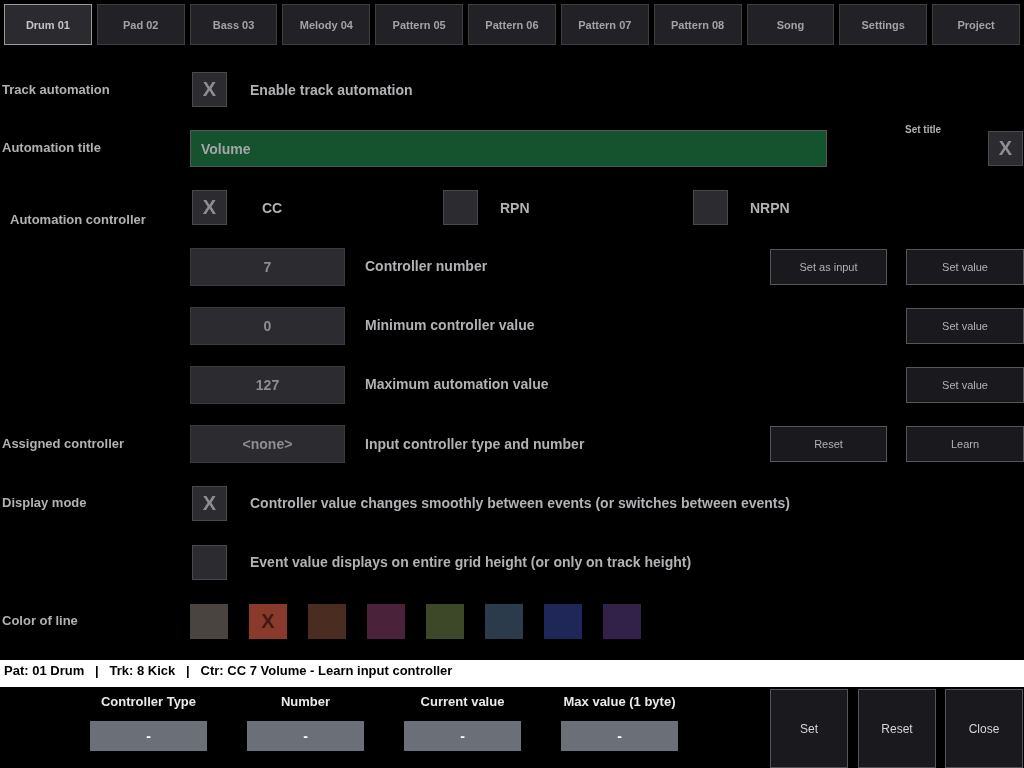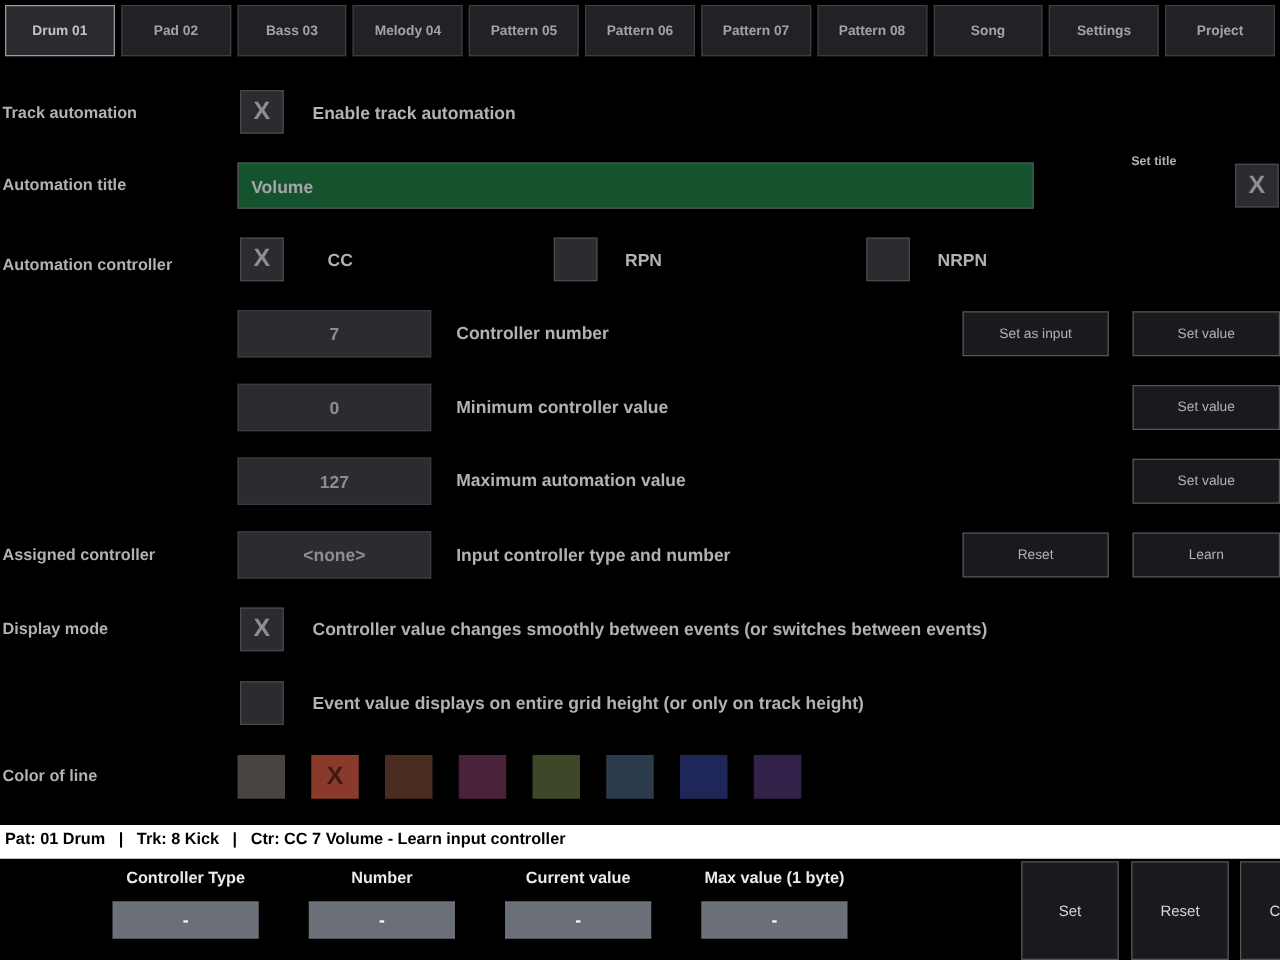--- a/index.html
+++ b/index.html
@@ -45,21 +45,21 @@
   }
   .bottom-col { position:absolute; top:694px; width:117px; text-align:center; }
   .bottom-header { color:#eaeaea; font-size:13px; }
   .bottom-value {
     margin-top:12px; height:30px; background:#6b7078; color:#fff; font-size:14px;
     display:flex; align-items:center; justify-content:center;
   }
   .big-btn {
     position:absolute; top:689px; width:78px; height:79px; background:#1a1a1e;
     border:1px solid #55555a; color:#d6d6da; font-size:12px;
-    display:flex; align-items:center; justify-content:center; cursor:pointer;margin-left:47px;
+    display:flex; align-items:center; justify-content:center; cursor:pointer;
   }
 </style>
 </head>
 <body>
 
 <div id="screen">
 
   <div class="tabbar">
     <div class="tab active">Drum 01</div>
     <div class="tab">Pad 02</div>
@@ -76,21 +76,21 @@
 
   <div class="row-label" style="top:82px;">Track automation</div>
   <div class="checkbox" style="left:192px; top:72px;">X</div>
   <div class="inline-label" style="left:250px; top:82px;">Enable track automation</div>
 
   <div class="row-label" style="top:140px;">Automation title</div>
   <input class="text-input" style="left: 190px; top: 130px; width: 637px; height: 37px;" value="Volume">
   <div class="inline-label" style="left:905px; top:124px; font-size:10px;">Set title</div>
   <div class="checkbox" style="left:988px; top:131px;">X</div>
 
-  <div class="row-label" style="top:204px;">Automation controller</div>
+  <div class="row-label" style="top:212px;margin-left:8px;">Automation controller</div>
   <div class="checkbox" style="left:192px; top:190px;">X</div>
   <div class="inline-label" style="left:262px; top:200px;">CC</div>
   <div class="checkbox" style="left:443px; top:190px;"></div>
   <div class="inline-label" style="left:500px; top:200px;">RPN</div>
   <div class="checkbox" style="left:693px; top:190px;"></div>
   <div class="inline-label" style="left:750px; top:200px;">NRPN</div>
 
   <div class="value-box" style="left:190px; top:248px;">7</div>
   <div class="inline-label" style="left:365px; top:258px;">Controller number</div>
   <button class="btn" style="left:770px; top:249px;">Set as input</button>

